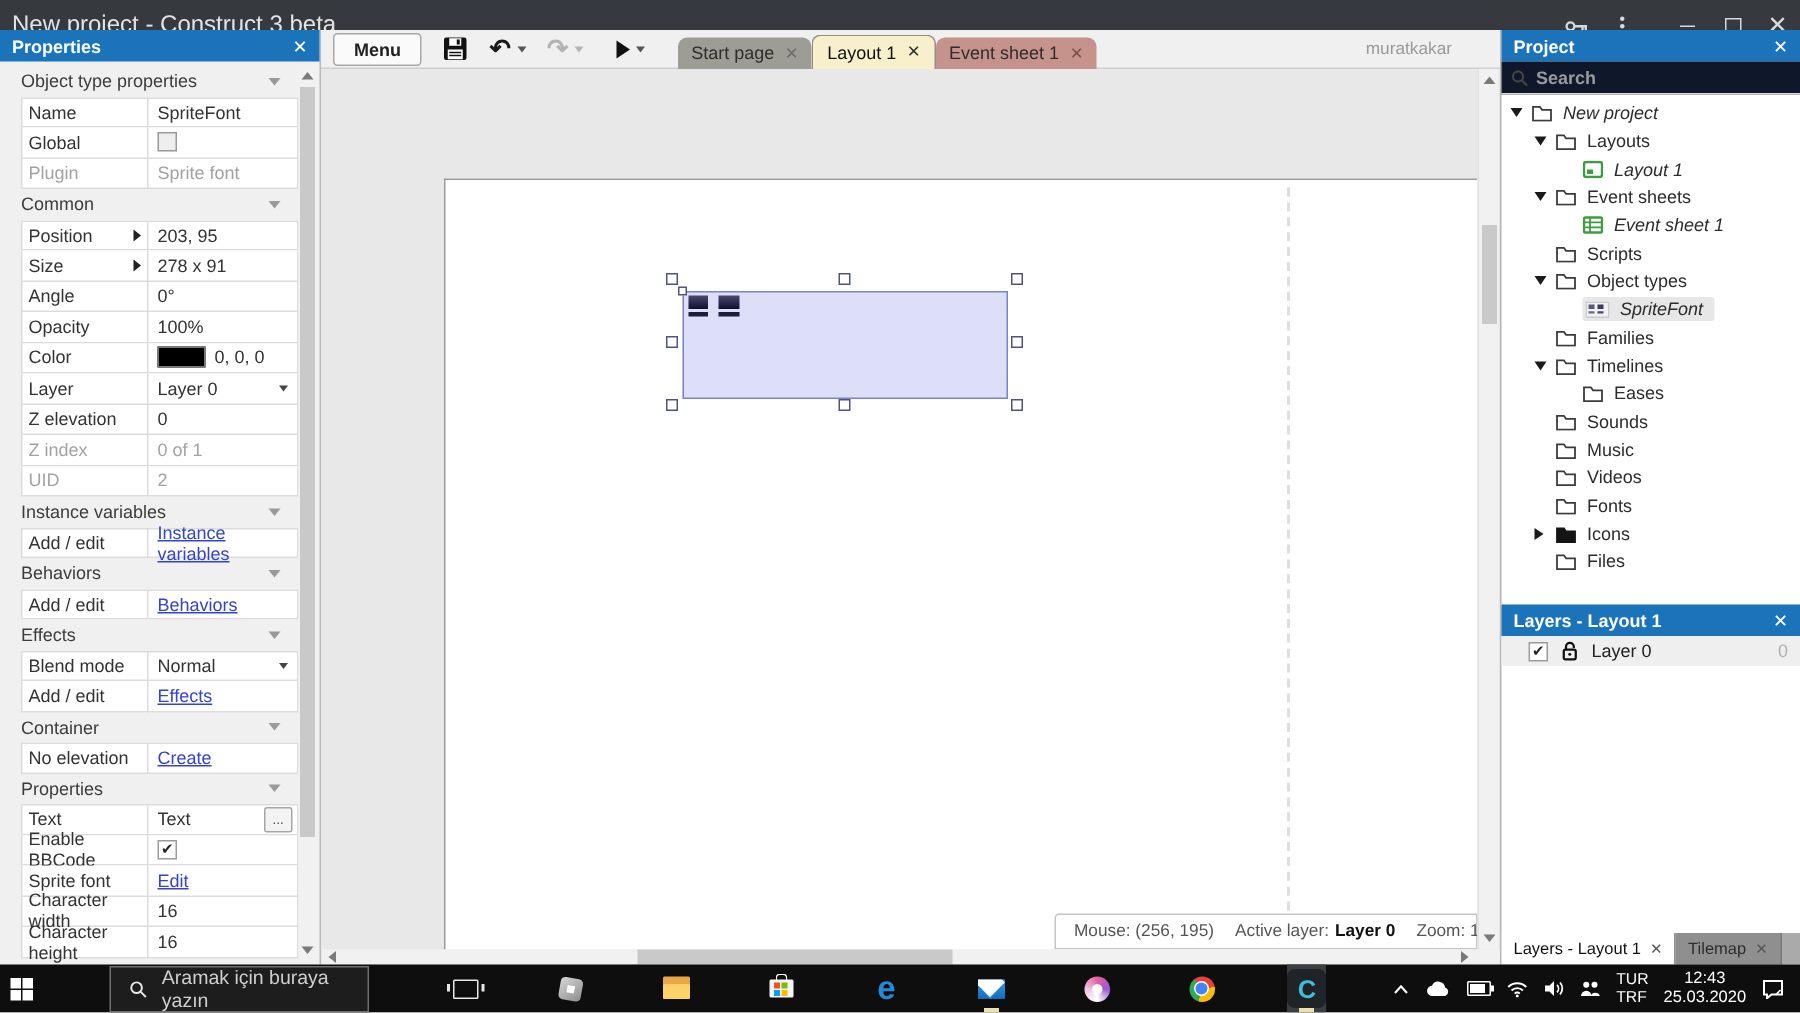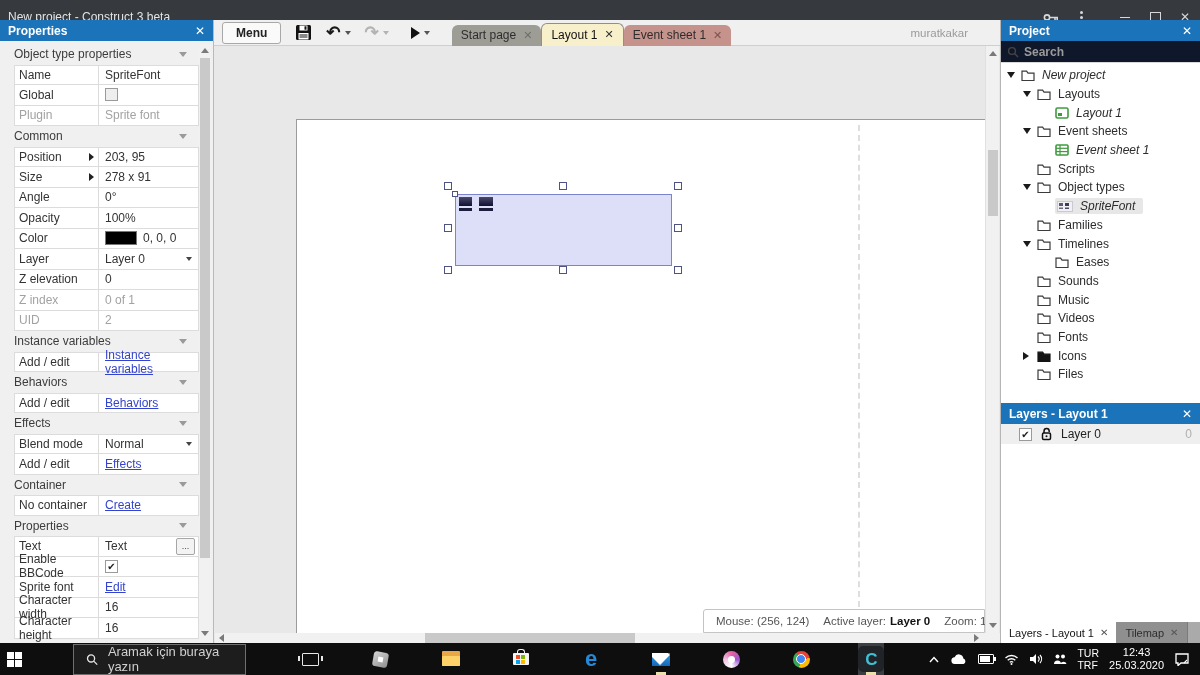--- a/index.html
+++ b/index.html
@@ -3,21 +3,21 @@
 <meta charset="utf-8">
 <style>
   html,body{margin:0;padding:0;}
   #root{position:relative;width:1200px;height:675px;overflow:hidden;background:#e8e8e8;
         font-family:"Liberation Sans",sans-serif;font-size:12px;color:#333;
         -webkit-font-smoothing:antialiased;}
   .abs{position:absolute;}
 
   
   #titlebar{left:0;top:0;width:1200px;height:34px;background:#36393d;color:#e3e3e3;
-            display:flex;align-items:center;font-size:12px;}
+            display:flex;align-items:center;font-size:16px;}
   #titlebar .t{margin-left:8px;}
   #titlebar .spacer{flex:1;}
   .tb-ic{display:flex;align-items:center;justify-content:center;width:30px;height:20px;color:#d8d8d8;}
   .tb-min i{display:block;width:10px;height:1px;background:#d8d8d8;}
   .tb-max i{display:block;width:9px;height:8px;border:1px solid #d8d8d8;}
   .dots i{display:block;width:3px;height:3px;border-radius:50%;background:#d8d8d8;margin:1px 0;}
 
   
   .phead{height:21px;background:#1b73b9;color:#fff;display:flex;align-items:center;
          font-size:12px;font-weight:bold;}
@@ -321,21 +321,21 @@
           <span class="cl">Add / edit</span>
           <span class="cv">
             <span class="link">Effects</span>
           </span>
         </div>
       <div class="prow g">
           <span>Container</span>
           <span class="gtri"></span>
         </div>
       <div class="prow r ft">
-          <span class="cl">No container</span>
+          <span class="cl">No elevation</span>
           <span class="cv">
             <span class="link">Create</span>
           </span>
         </div>
       <div class="prow g">
           <span>Properties</span>
           <span class="gtri"></span>
         </div>
       <div class="prow r ft">
           <span class="cl">Text</span>
@@ -425,21 +425,21 @@
     <span class="hnd" style="left:229px;top:136px;"></span>
     <span class="hnd" style="left:344px;top:136px;"></span>
     <span class="hnd" style="left:459px;top:136px;"></span>
     <span class="hnd" style="left:229px;top:178px;"></span>
     <span class="hnd" style="left:459px;top:178px;"></span>
     <span class="hnd" style="left:229px;top:220px;"></span>
     <span class="hnd" style="left:344px;top:220px;"></span>
     <span class="hnd" style="left:459px;top:220px;"></span>
     <span id="origin"></span>
     <div id="cstatus">
-      <span class="seg">Mouse: (256, 124)</span>
+      <span class="seg">Mouse: (256, 195)</span>
       <span class="seg"><span>Active layer:</span><b>Layer 0</b></span>
       <span class="seg">Zoom: 100%</span>
 
     </div>
   </div>
 
   <div id="vscroll" class="abs">
     <span class="ar up" style="left:3px;top:5px;"></span>
     <span class="sb-thumb" style="left:2px;top:104px;width:10px;height:66px;"></span>
     <span class="ar dn" style="left:3px;bottom:5px;"></span>

